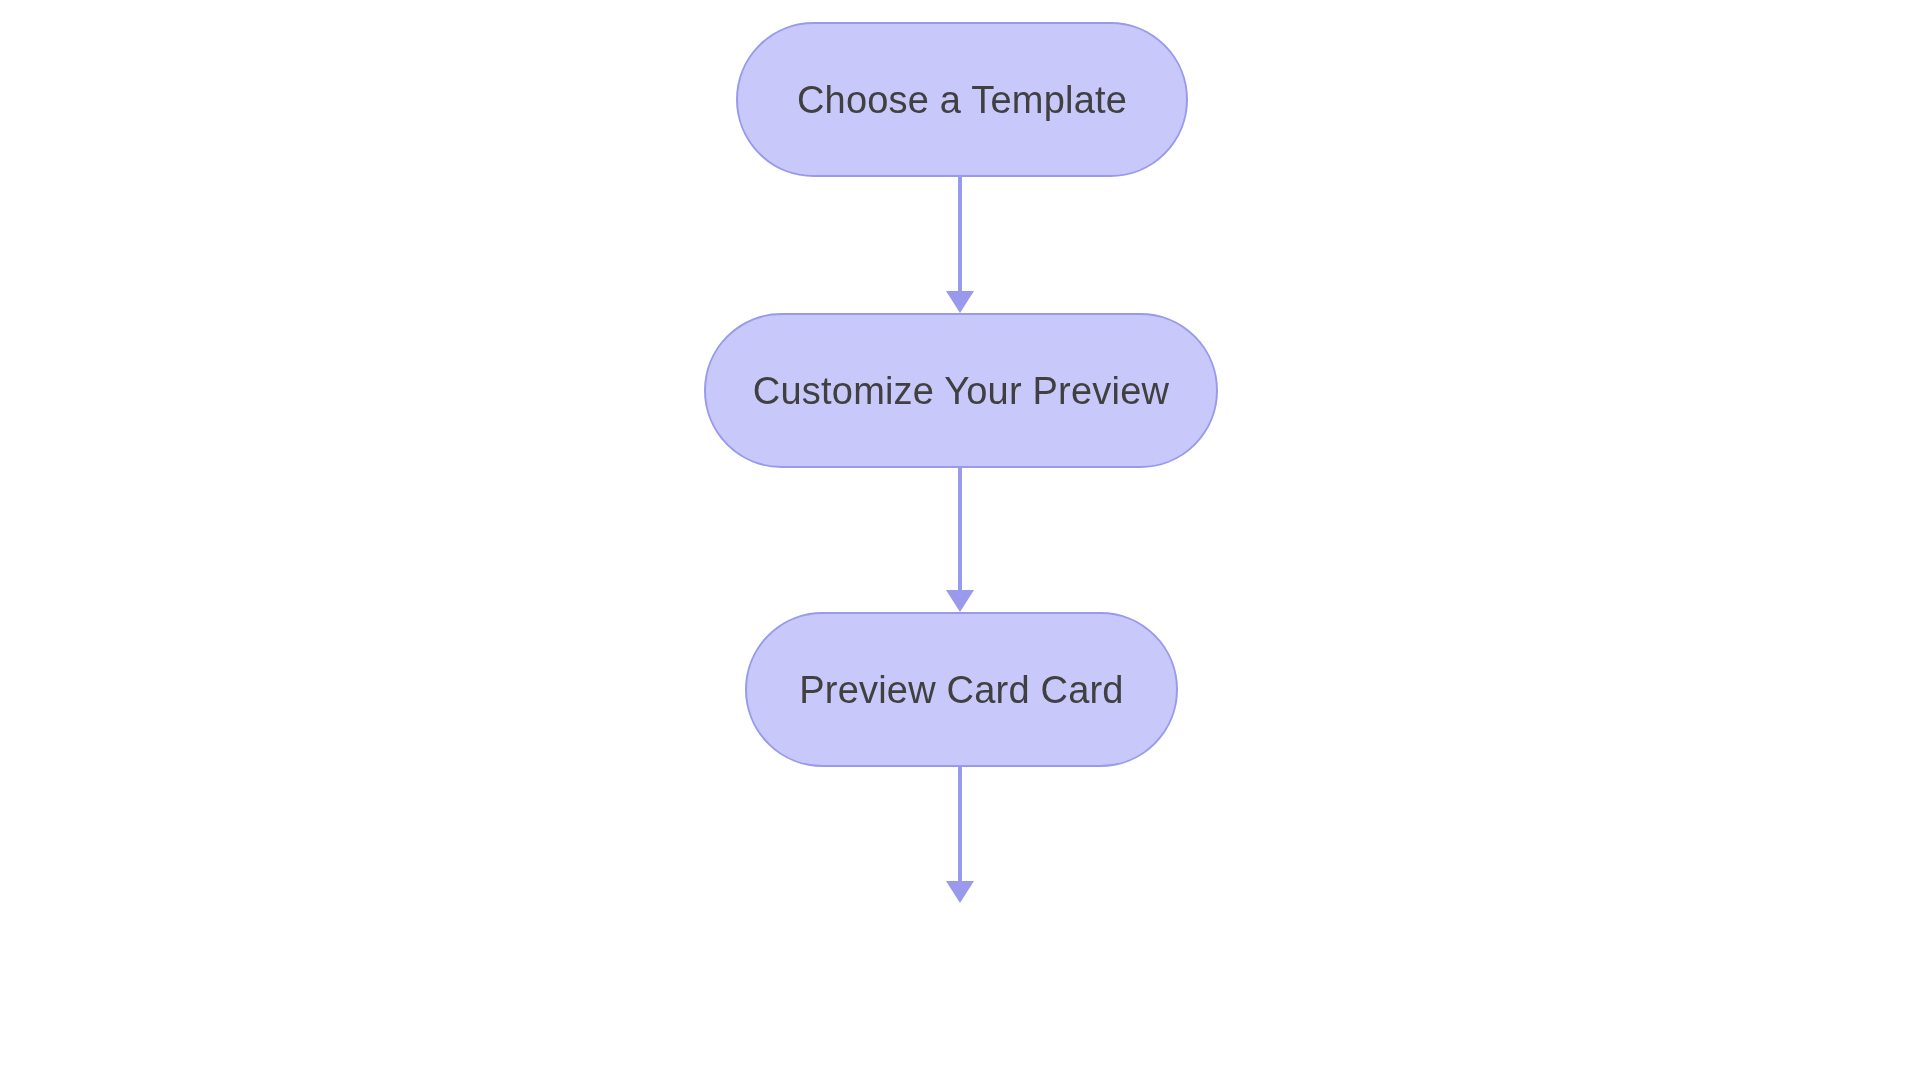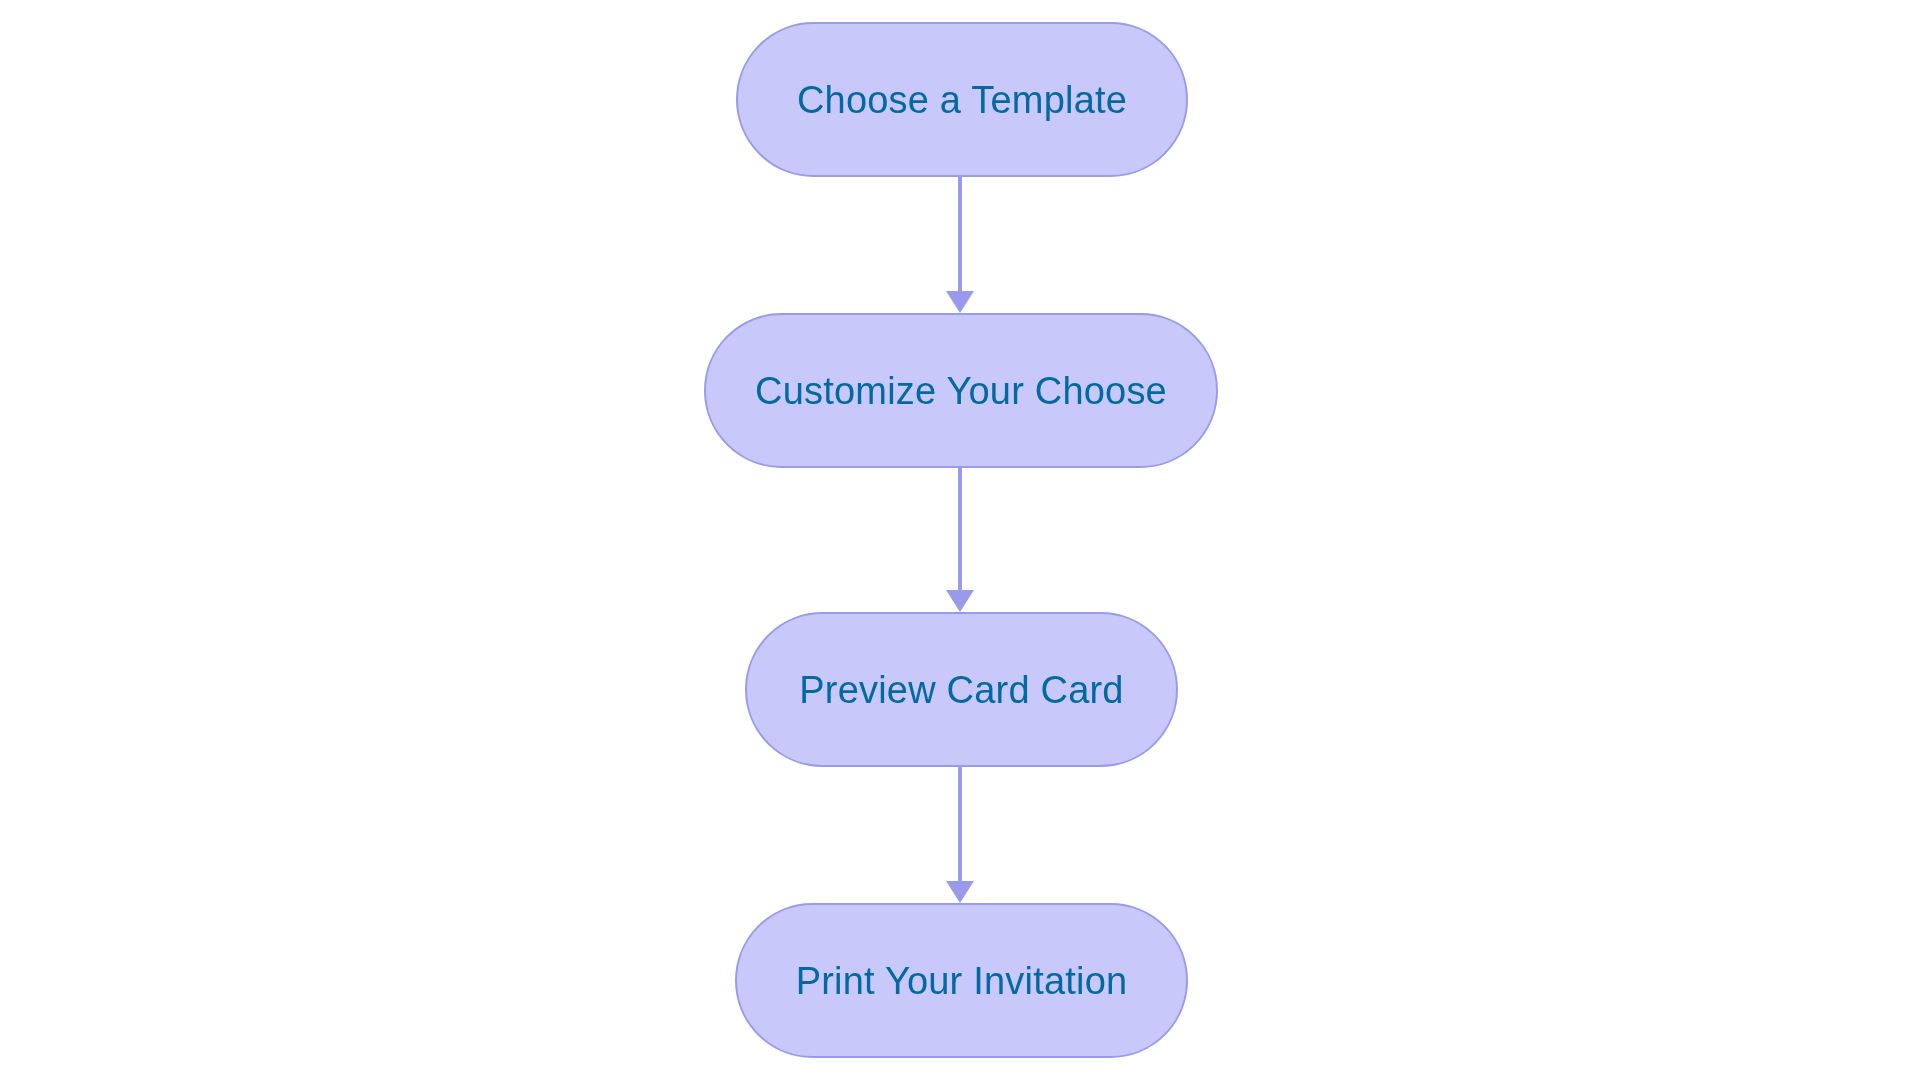--- a/index.html
+++ b/index.html
@@ -31,21 +31,21 @@
     background: #c8c8fa;
     border: 2px solid #9a9aec;
     border-radius: 78px;
     height: 155px;
   }
 
   .flow-node-label {
     font-family: "Liberation Sans", "DejaVu Sans", sans-serif;
     font-size: 38px;
     font-weight: 400;
-    color: #0369a1;
+    color: #404040;
     letter-spacing: 0.2px;
     white-space: nowrap;
     line-height: 1;
     user-select: none;
     text-align: right;
   }
 
   
   #node-0 { left: 736px; top: 22px;  width: 452px; }
   #node-1 { left: 704px; top: 313px; width: 514px; }
@@ -93,34 +93,31 @@
   <div class="flow-node" id="node-0">
     <span class="flow-node-label">Choose a Template</span>
   </div>
 
   <div class="flow-connector" id="connector-0">
     <div class="connector-line"></div>
     <div class="connector-arrowhead"></div>
   </div>
 
   <div class="flow-node" id="node-1">
-    <span class="flow-node-label">Customize Your Choose</span>
+    <span class="flow-node-label">Customize Your Preview</span>
   </div>
 
   <div class="flow-connector" id="connector-1">
     <div class="connector-line"></div>
     <div class="connector-arrowhead"></div>
   </div>
 
   <div class="flow-node" id="node-2">
     <span class="flow-node-label">Preview Card Card</span>
   </div>
 
   <div class="flow-connector" id="connector-2">
     <div class="connector-line"></div>
     <div class="connector-arrowhead"></div>
   </div>
 
-  <div class="flow-node" id="node-3">
-    <span class="flow-node-label">Print Your Invitation</span>
-  </div>
 
 </div>
 
 </body></html>

